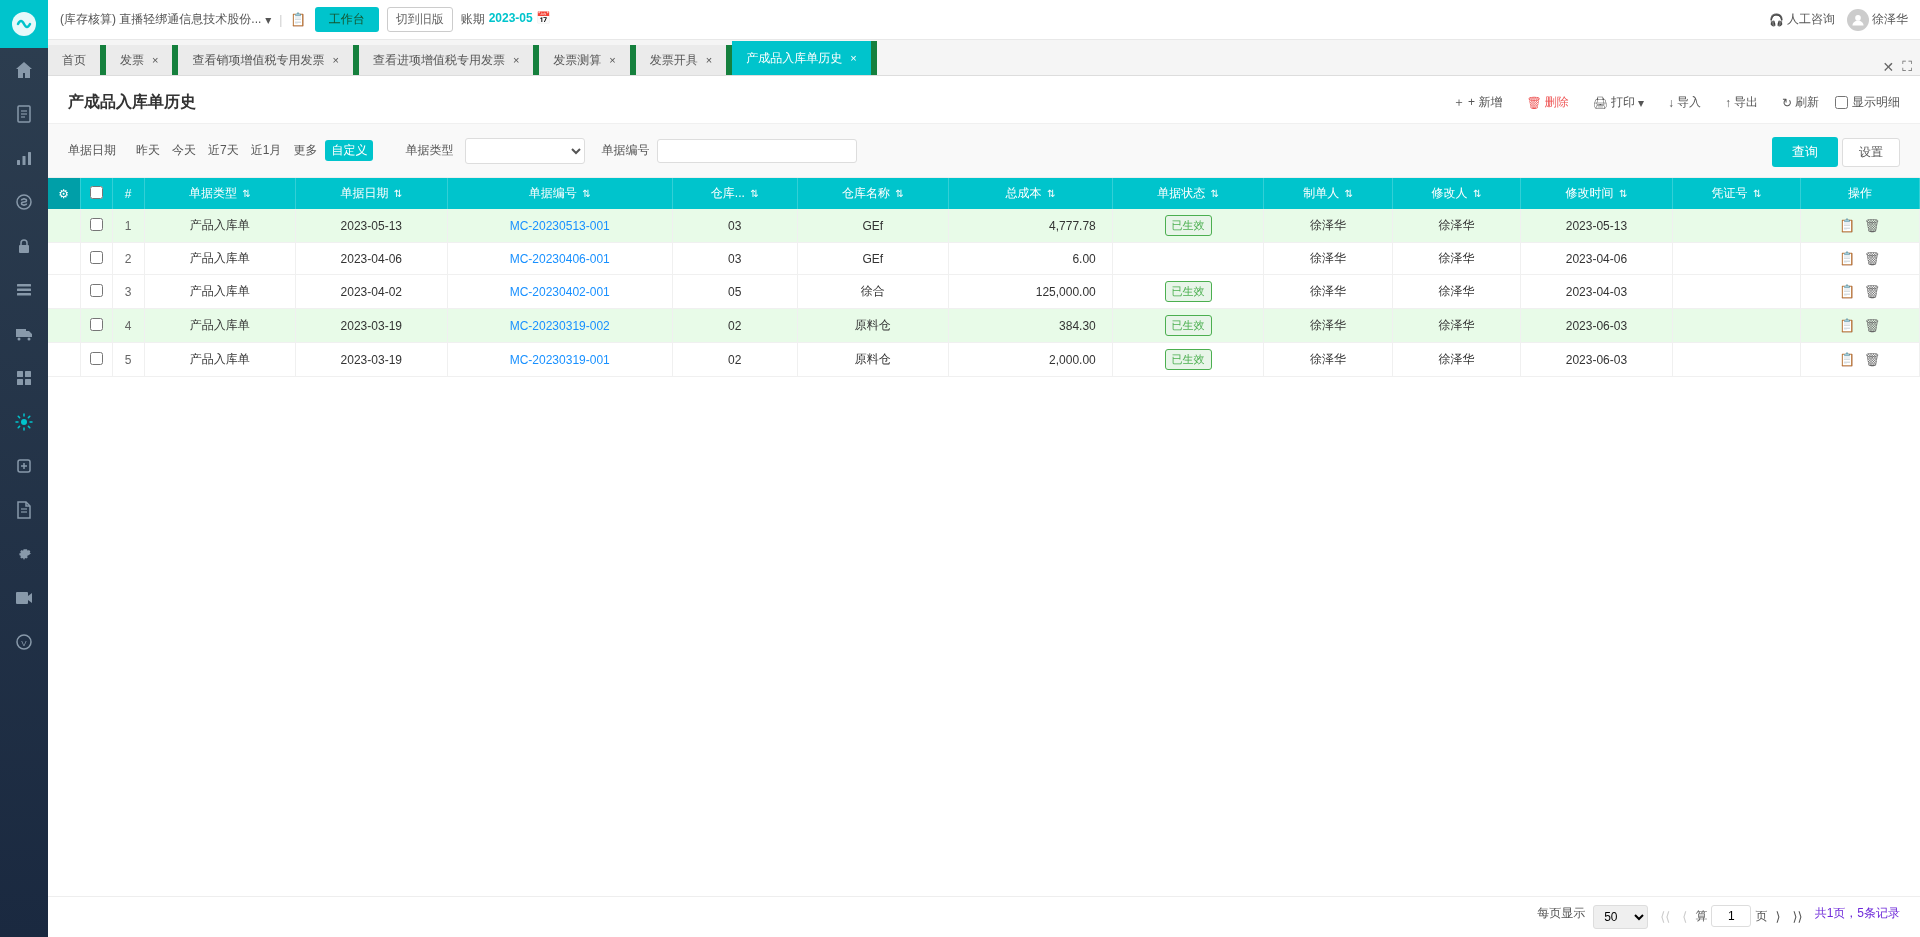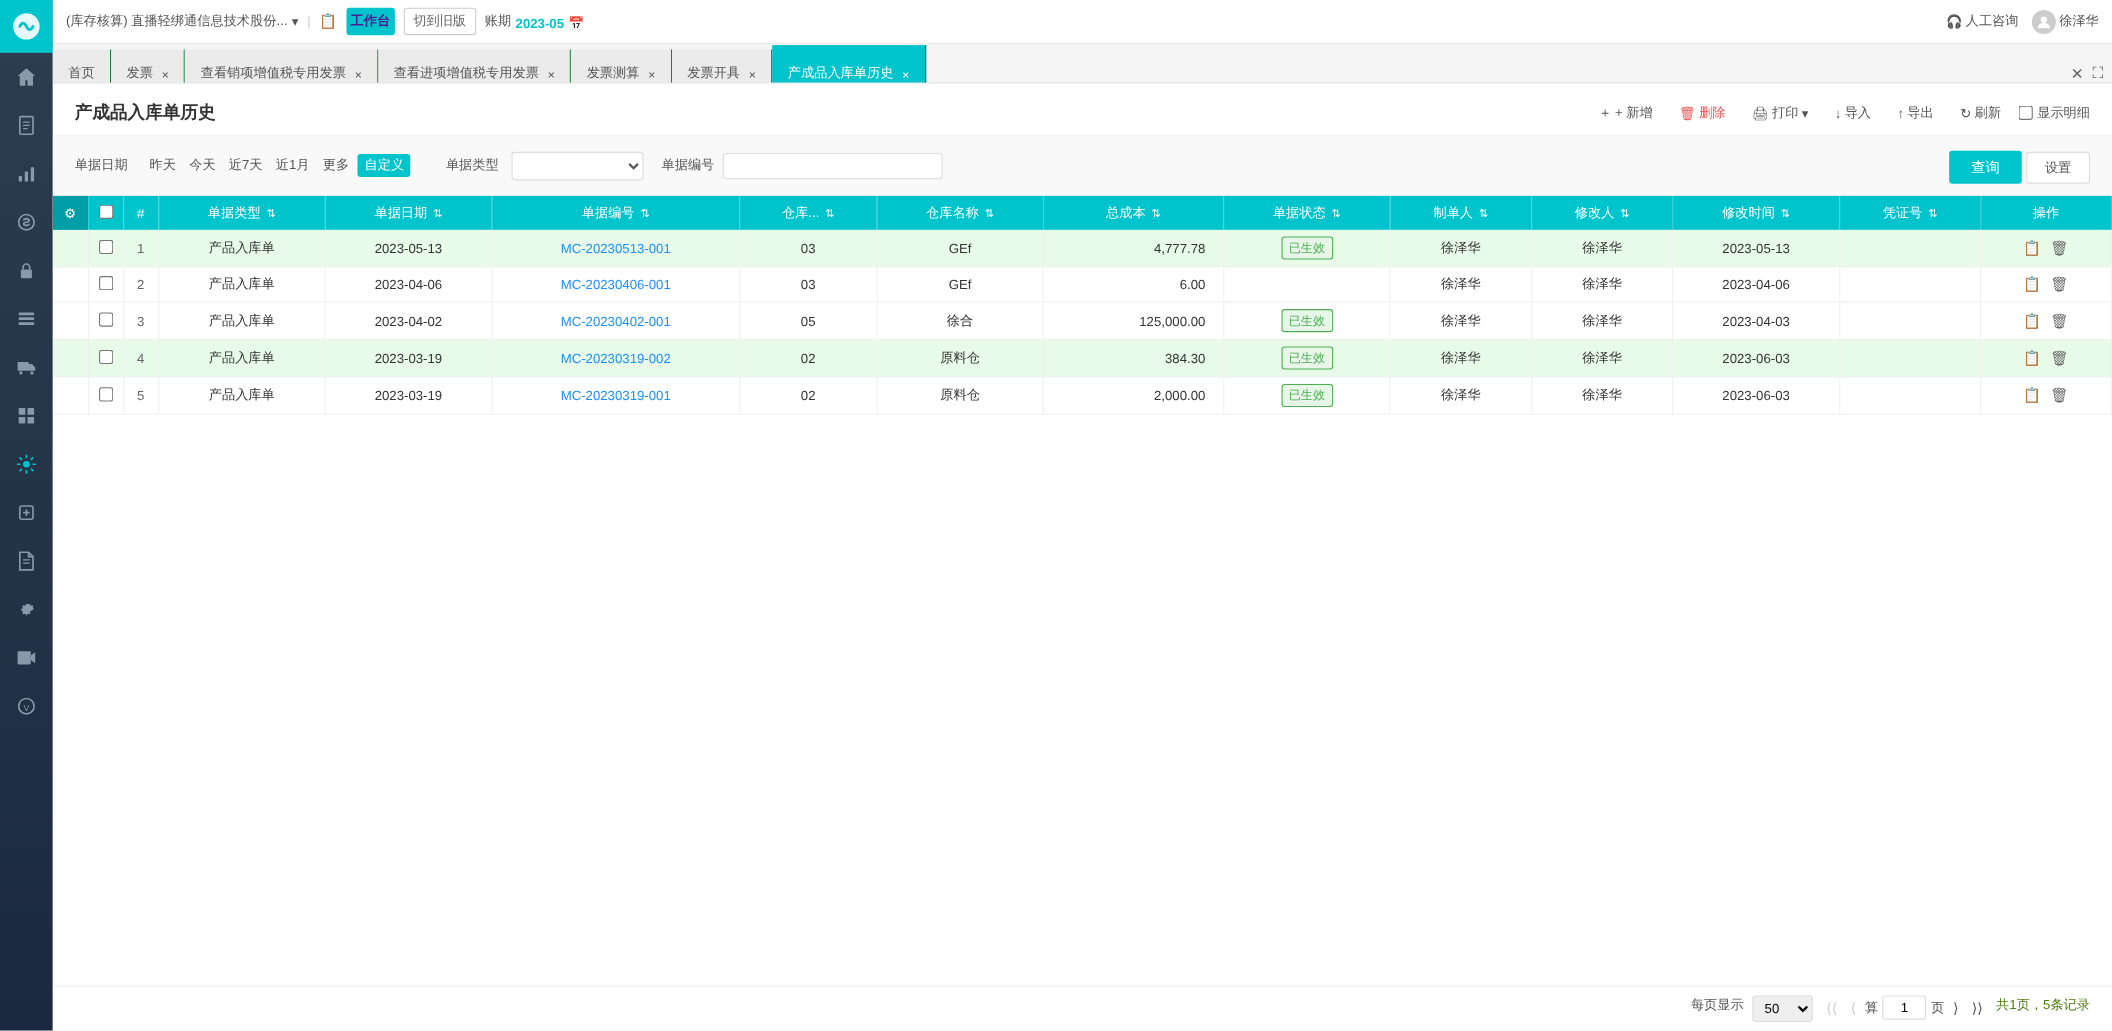--- a/index.html
+++ b/index.html
@@ -15,31 +15,31 @@
     .sidebar-item { width: 48px; height: 44px; display: flex; align-items: center; justify-content: center; color: #8899aa; cursor: pointer; position: relative; }
     .sidebar-item.active { color: #00c4cc; }
     .sidebar-item svg { width: 20px; height: 20px; }
 
     
     .main-area { flex: 1; display: flex; flex-direction: column; background: #f0f2f5; overflow: hidden; }
 
     
     .top-bar { height: 40px; background: #fff; display: flex; align-items: center; padding: 0 12px; border-bottom: 1px solid #e8e8e8; flex-shrink: 0; gap: 8px; }
     .top-bar-company { font-size: 12px; color: #555; display: flex; align-items: center; gap: 4px; }
-    .top-bar-workbench { background: #00c4cc; color: #4c1d95; border: none; border-radius: 3px; padding: 4px 4px; font-size: 12px; cursor: pointer; font-weight: bold; }
+    .top-bar-workbench { background: #00c4cc; color: #14532d; border: none; border-radius: 3px; padding: 4px 14px; font-size: 12px; cursor: pointer; }
     .top-bar-period-btn { background: #fff; color: #666; border: 1px solid #ccc; border-radius: 3px; padding: 3px 8px; font-size: 12px; cursor: pointer; }
-    .top-bar-period { font-size: 12px; color: #555; display: flex; align-items: flex-end; gap: 4px; }
+    .top-bar-period { font-size: 12px; color: #555; display: flex; align-items: flex-start; gap: 4px; }
     .top-bar-right { margin-left: auto; display: flex; align-items: center; gap: 12px; }
     .top-bar-help { font-size: 12px; color: #555; display: flex; align-items: center; gap: 3px; cursor: pointer; }
     .top-bar-user { font-size: 12px; color: #555; display: flex; align-items: center; gap: 3px; cursor: pointer; }
     .avatar-circle { width: 22px; height: 22px; border-radius: 50%; background: #ccc; display: flex; align-items: center; justify-content: center; font-size: 10px; color: #fff; }
 
     
     .tab-bar { height: 36px; background: #f5f5f5; display: flex; align-items: flex-end; border-bottom: 1px solid #ddd; flex-shrink: 0; padding-left: 0; }
-    .tab-item { height: 30px; padding: 0 14px; display: flex; align-items: flex-end; gap: 6px; font-size: 12px; color: #555; cursor: pointer; border-right: 1px solid #15803d; background: #ebebeb; white-space: nowrap; }
+    .tab-item { height: 30px; padding: 0 14px; display: flex; align-items: center; gap: 6px; font-size: 12px; color: #555; cursor: pointer; border-right: 6px solid #15803d; background: #ebebeb; white-space: nowrap; }
     .tab-item.active { background: #00c4cc; color: #fff; height: 34px; }
     .tab-item .tab-close { font-size: 11px; color: inherit; cursor: pointer; margin-left: 2px; }
     .tab-bar-actions { margin-left: auto; display: flex; align-items: center; padding: 0 8px; gap: 8px; }
     .tab-action-btn { background: none; border: none; cursor: pointer; color: #666; font-size: 14px; }
 
     
     .content { flex: 1; background: #fff; overflow: auto; display: flex; flex-direction: column; }
 
     
     .page-header { padding: 14px 20px 8px; display: flex; align-items: center; justify-content: space-between; border-bottom: 1px solid #f0f0f0; flex-shrink: 0; }
@@ -86,21 +86,21 @@
     .footer-total-value { font-size: 12px; color: #333; margin-left: 8px; font-weight: bold; }
 
     
     .pagination { border-top: 1px solid #eee; padding: 8px 20px; display: flex; align-items: flex-start; justify-content: flex-end; gap: 8px; background: #fff; flex-shrink: 0; }
     .pagination-label { font-size: 12px; color: #555; }
     .pagination-size-select { border: 1px solid #ddd; border-radius: 3px; padding: 3px 6px; font-size: 12px; }
     .pagination-nav { display: flex; align-items: center; gap: 4px; }
     .page-nav-btn { background: none; border: none; cursor: pointer; color: #555; font-size: 13px; padding: 2px 4px; }
     .page-nav-btn:disabled { color: #ccc; cursor: default; }
     .page-input { border: 1px solid #ddd; border-radius: 3px; width: 40px; padding: 3px; text-align: center; font-size: 12px; }
-    .pagination-info { font-size: 12px; color: #4d7c0f; }
+    .pagination-info { font-size: 12px; color: #6d28d9; }
 
     
     .filter-row2 { display: flex; align-items: center; margin-top: 6px; }
 
     
     .sort-icon { font-size: 10px; margin-left: 2px; }
 
     
     .th-gear { background: #009fa8; }
   </style>

